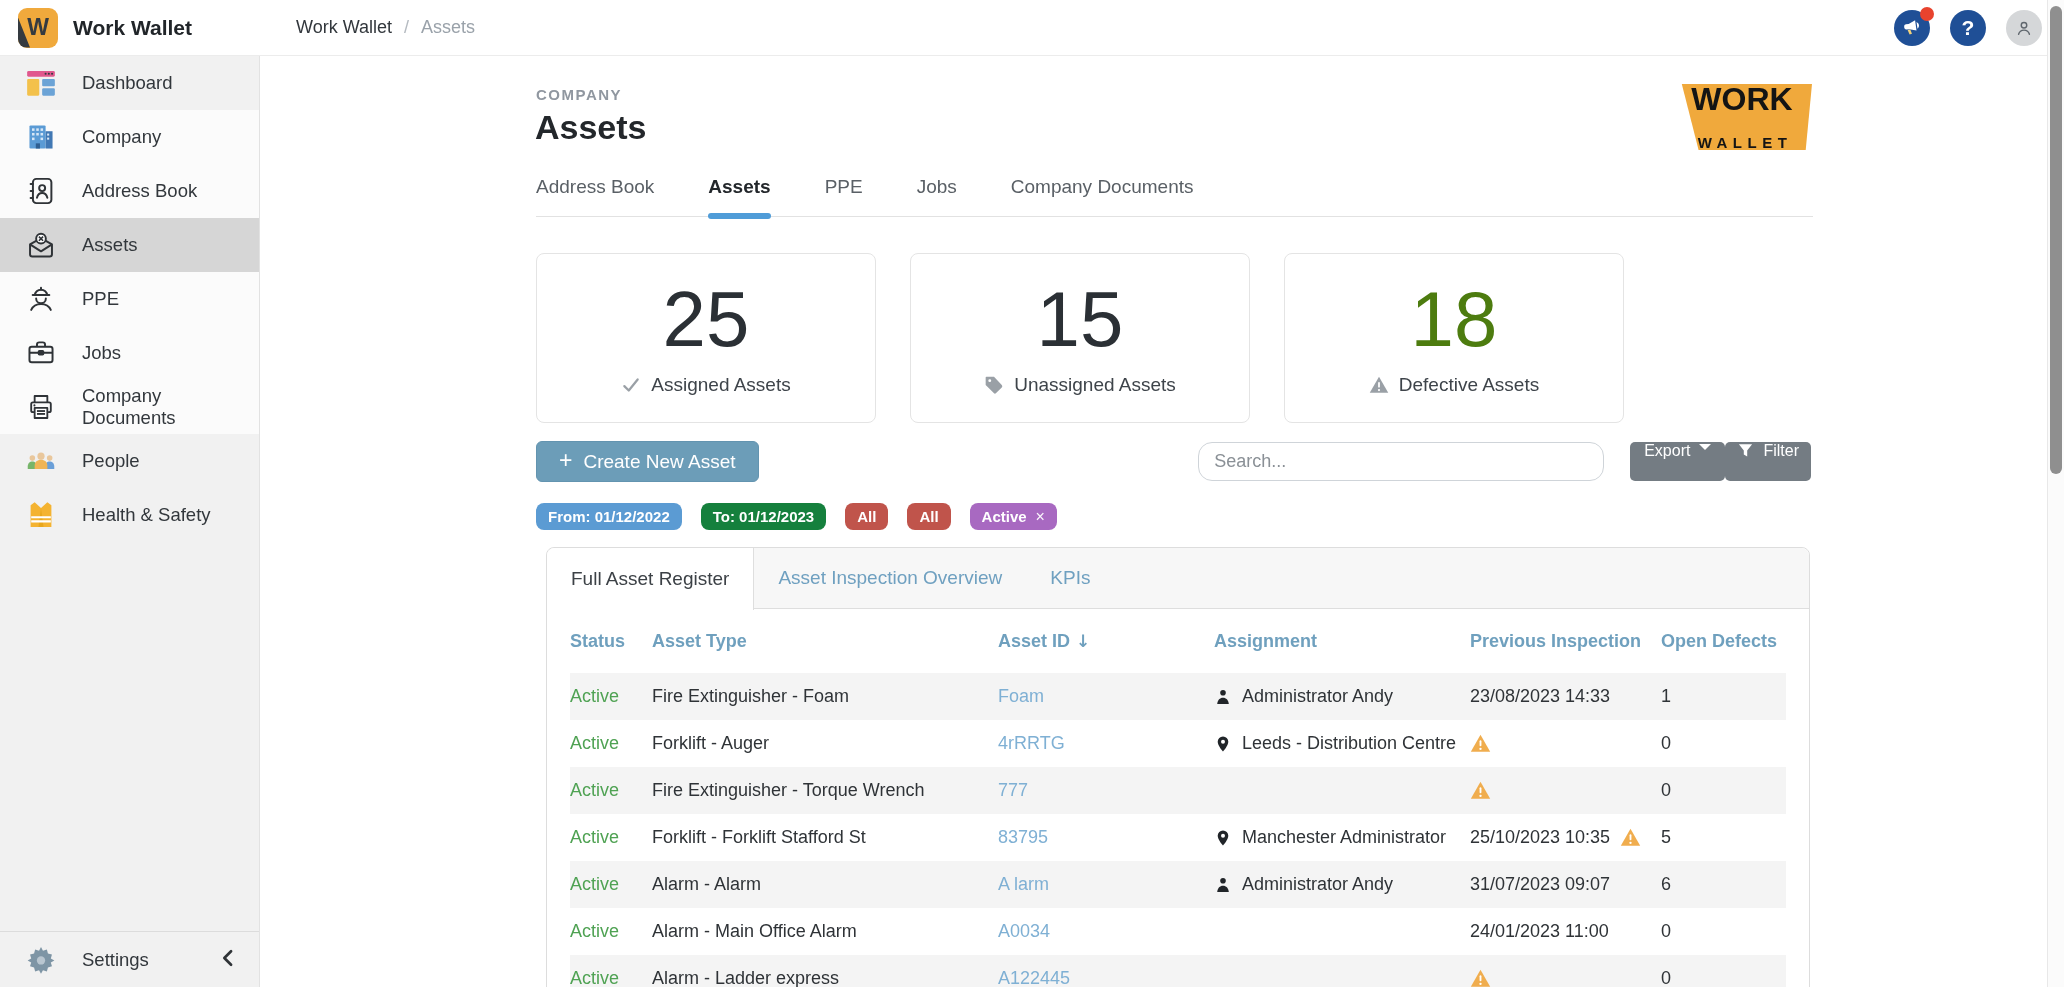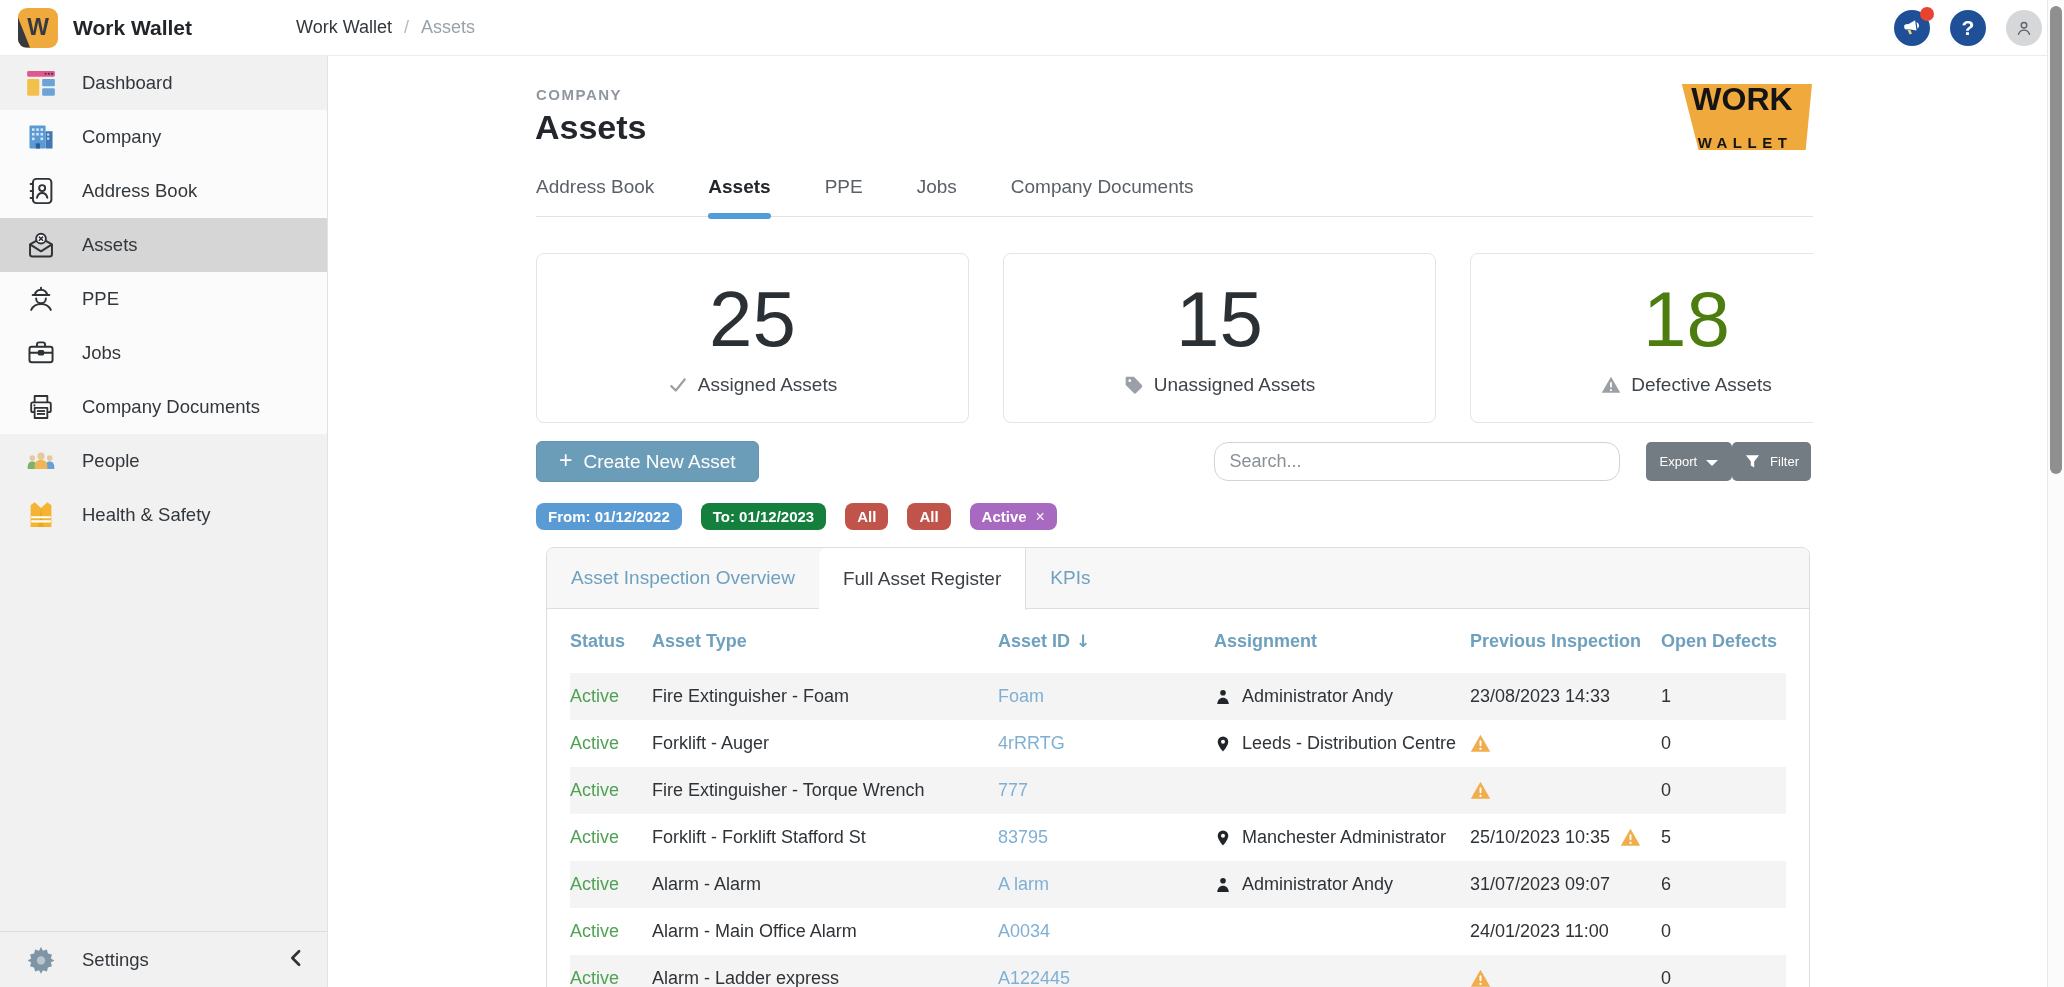--- a/index.html
+++ b/index.html
@@ -31,21 +31,21 @@
   .icon-btn{ width:36px; height:36px; border-radius:50%; display:flex; align-items:center; justify-content:center;
     cursor:pointer; position:relative; border:none; }
   .icon-btn.blue{ background:#1f4f96; }
   .icon-btn.gray{ background:#d5d7d9; }
   .icon-btn .ic{ width:20px; height:20px; }
   .icon-btn.announce .ic{ transform:rotate(-8deg); width:22px; height:22px; }
   .help-q{ color:#fff; font-size:21px; font-weight:bold; }
   .red-dot{ position:absolute; top:-3px; right:-4px; width:14px; height:14px; border-radius:50%; background:#e8432e; }
 
   
-  .sidebar{ position:absolute; left:0; top:56px; bottom:0; width:328px; background:#f1f1f1;
+  .sidebar{ position:absolute; left:0; top:56px; bottom:0; width:260px; background:#f1f1f1;
     border-right:1px solid #e2e2e2; z-index:4; }
   .side-item{ height:54px; display:flex; align-items:center; gap:26px; padding-left:26px;
     font-size:18.5px; color:#32373c; cursor:pointer; }
   .side-item.group{ background:#fbfbfb; }
   .side-item.active{ background:#d6d6d6; }
   .side-item .ic{ width:30px; height:30px; }
   .settings-row{ position:absolute; left:0; right:0; bottom:0; height:56px; border-top:1px solid #dcdcdc;
     display:flex; align-items:center; gap:26px; padding-left:26px; font-size:18.5px; color:#32373c;
     background:#f1f1f1; cursor:pointer; }
   .settings-row .ic{ width:30px; height:30px; }
@@ -63,36 +63,36 @@
   .brand-badge .l1{ font-size:32px; font-weight:800; color:#141414; line-height:1; }
   .brand-badge .l2{ font-size:15px; font-weight:bold; color:#141414; letter-spacing:5.5px; margin-top:19px; padding-left:6px; }
 
   .page-tabs{ position:absolute; top:120px; left:1px; right:0; display:flex; gap:54px; border-bottom:1px solid #e2e2e2; }
   .ptab{ font-size:19px; color:#5a6066; padding-bottom:18px; position:relative; cursor:pointer; }
   .ptab.active{ color:#23272b; font-weight:bold; }
   .ptab.active::after{ content:""; position:absolute; left:0; right:0; bottom:-3px; height:6px;
     background:#4f9cd8; border-radius:3px; }
 
   .stats{ position:absolute; top:197px; left:1px; display:flex; gap:34px; }
-  .stat-card{ width:433px; height:170px; background:#fff; border:1px solid #e4e4e4; border-radius:8px;
+  .stat-card{ width:340px; height:170px; background:#fff; border:1px solid #e4e4e4; border-radius:8px;
     display:flex; flex-direction:column; align-items:center; justify-content:center; }
   .stat-value{ font-size:78px; color:#2b3035; line-height:1; }
   .stat-value.red{ color:#4d7c0f; }
   .stat-label{ display:flex; align-items:center; gap:10px; margin-top:16px; font-size:19px; color:#3e444a; }
   .stat-label .ic{ width:20px; height:20px; }
 
   .toolbar{ position:absolute; top:385px; left:1px; right:2px; display:flex; align-items:center; }
   .create-btn{ height:41px; padding:0 22px; background:#6c9db8; border:1px solid #6394b0; border-radius:6px;
     color:#fff; font-size:19px; display:flex; align-items:center; gap:11px; cursor:pointer; }
   .create-btn .plus{ font-size:23px; line-height:1; margin-top:-2px; }
   .search-input{ margin-left:auto; width:406px; height:39px; border:1px solid #cfd4d9; border-radius:14px;
     padding:0 15px; font-size:18px; color:#495057; font-family:"Liberation Sans",sans-serif; outline:none; }
   .search-input::placeholder{ color:#8a9096; }
   .gray-btn{ height:39px; padding:0 14px; background:#747c83; border:none; border-radius:5px; color:#fff;
-    font-size:13px; display:flex; align-items:center; gap:9px; cursor:pointer; }
+    font-size:16px; display:flex; gap:9px; cursor:pointer; }
   .gray-btn.export{ margin-left:26px; }
   .gray-btn.filter{ padding:0 12px; }
   .caret{ width:0; height:0; border-left:6px solid transparent; border-right:6px solid transparent;
     border-top:6px solid #fff; margin-top:2px; }
   .gray-btn .ic{ width:17px; height:17px; }
 
   .chips{ position:absolute; top:447px; left:1px; display:flex; gap:19px; }
   .chip{ height:27px; padding:0 12px; border-radius:8px; color:#fff; font-size:15px; font-weight:bold;
     display:flex; align-items:center; gap:9px; cursor:pointer; }
   .chip .chip-x{ font-weight:normal; font-size:16px; opacity:.95; cursor:pointer; }
@@ -395,22 +395,22 @@
         <span>All</span>
       </span>
       <span class="chip" style="background: rgb(168, 105, 193);">
         <span>Active</span>
         <span class="chip-x">×</span>
       </span>
     </div>
 
   <section class="register-card">
     <div class="card-tabs">
+        <div class="ctab active">Full Asset Register</div>
         <div class="ctab">Asset Inspection Overview</div>
-        <div class="ctab active">Full Asset Register</div>
         <div class="ctab">KPIs</div>
       </div>
     <div class="tbl">
       <div class="tbl-head">
           <div class="th">
             <span>Status</span>
           </div>
           <div class="th">
             <span>Asset Type</span>
           </div>

